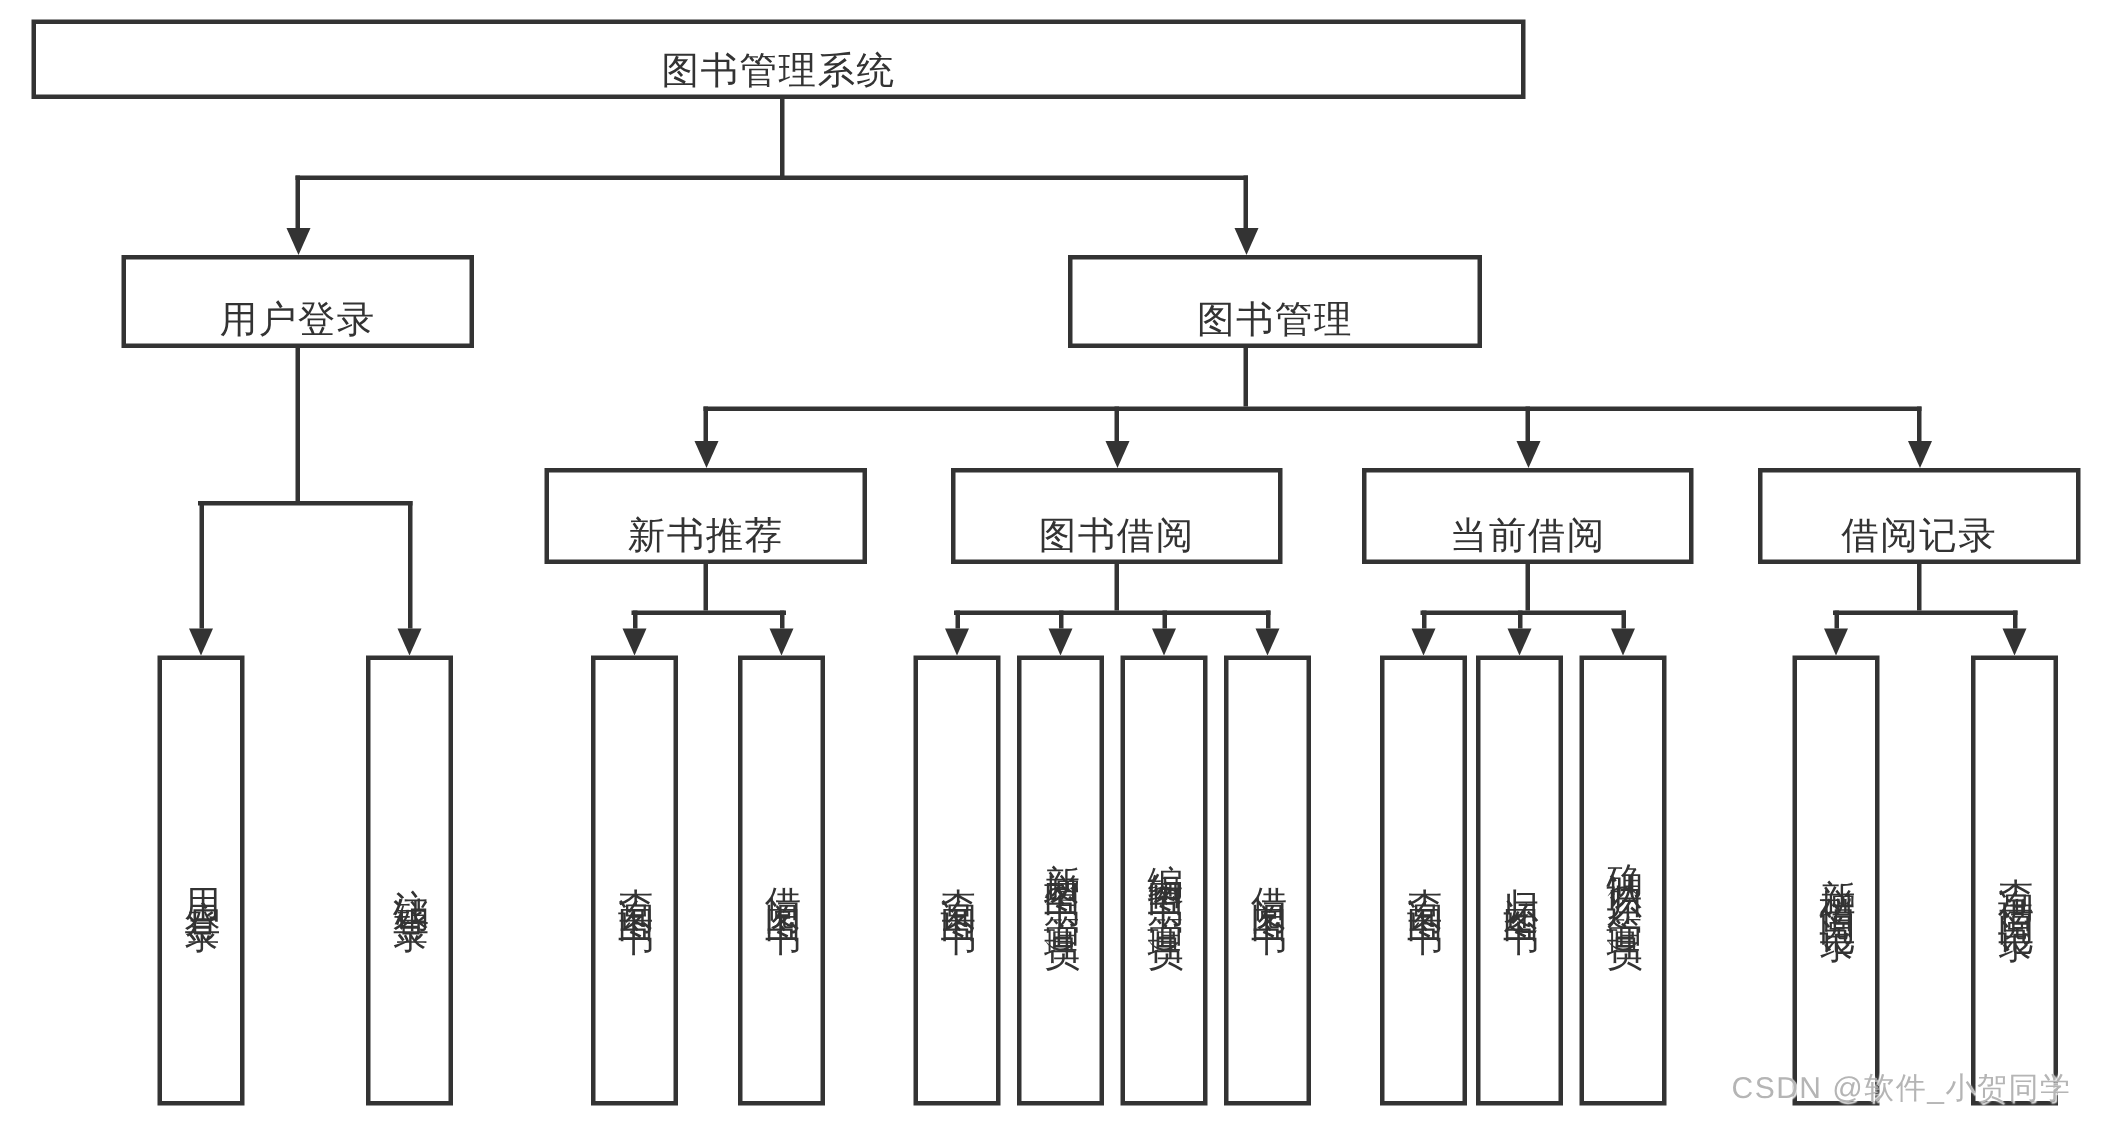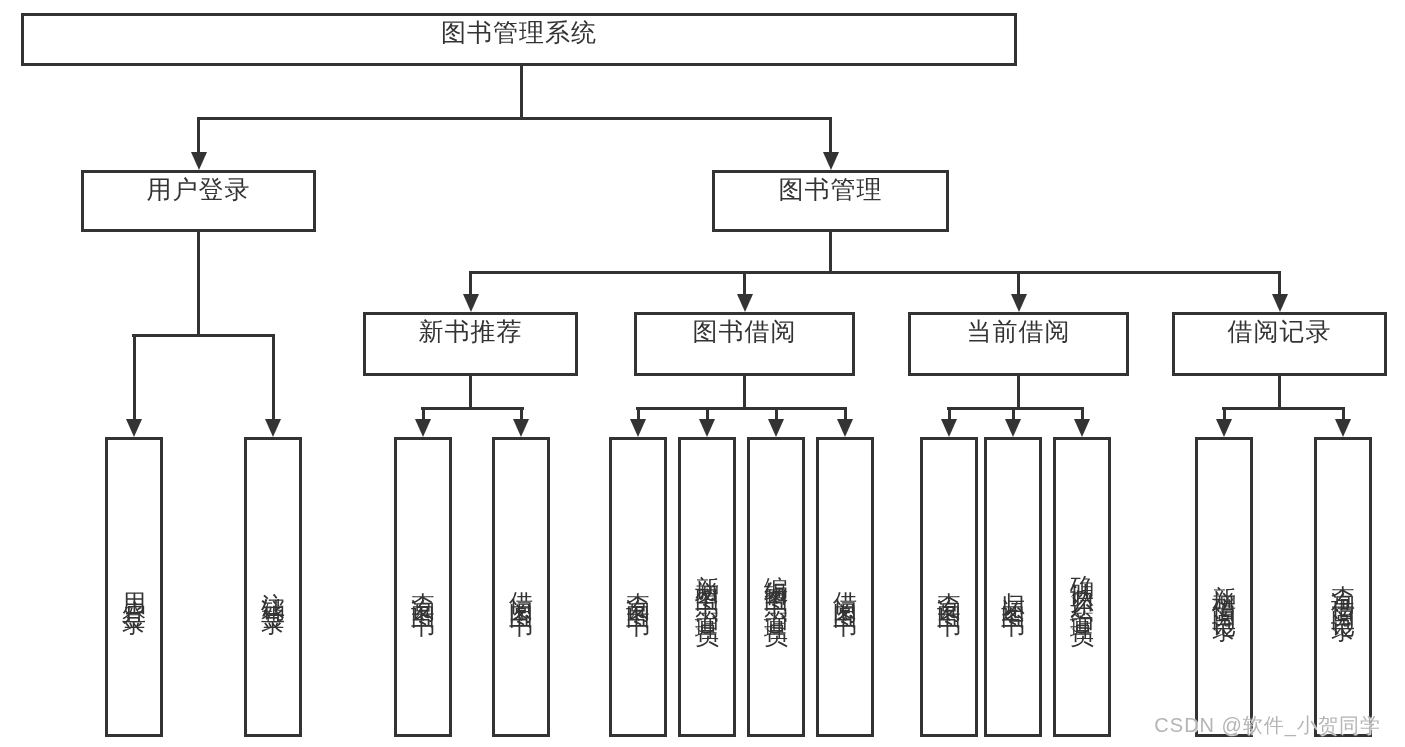--- a/index.html
+++ b/index.html
@@ -4,21 +4,21 @@
 <title>Diagram</title>
 <style>
   html,body { margin:0; padding:0; background:#fff; }
   .canvas {
     position:relative; width:1405px; height:747px; background:var(--bg,#fff);
     font-family:"Liberation Sans", sans-serif; overflow:hidden;
   }
   .bx {
     position:absolute; box-sizing:border-box; background:var(--fill,#fff);
     border:3px solid var(--line,#333);
-    display:flex; align-items:flex-start; justify-content:center;
+    display:flex; align-items:flex-end; justify-content:center;
     font-size:25px; letter-spacing:1px; color:var(--txt,#333);
     white-space:nowrap; z-index:2;
   }
   .vb {
     position:absolute; box-sizing:border-box; background:var(--fill,#fff);
     border:3px solid var(--line,#333);
     display:flex; align-items:center; justify-content:center;
     writing-mode:vertical-rl; text-orientation:mixed;
     font-size:24px; letter-spacing:7px; color:var(--txt,#333);
     z-index:2; overflow:hidden;
@@ -42,21 +42,21 @@
 
 <div class="canvas">
 
   <div class="bx" style="left:21px; top:13px; width:996px; height:53px">
     <span>图书管理系统</span>
   </div>
 
   <div class="bx" style="left:81px; top:170px; width:235px; height:62px">
     <span>用户登录</span>
   </div>
-  <div class="bx" style="left:712px; top:170px; width:237px; height:62px">
+  <div class="bx" style="left:712px; top:170px; width:276px; height:62px">
     <span>图书管理</span>
   </div>
 
   <div class="bx" style="left:363px; top:312px; width:215px; height:64px">
     <span>新书推荐</span>
   </div>
   <div class="bx" style="left:634px; top:312px; width:221px; height:64px">
     <span>图书借阅</span>
   </div>
   <div class="bx" style="left:1172px; top:312px; width:215px; height:64px">

